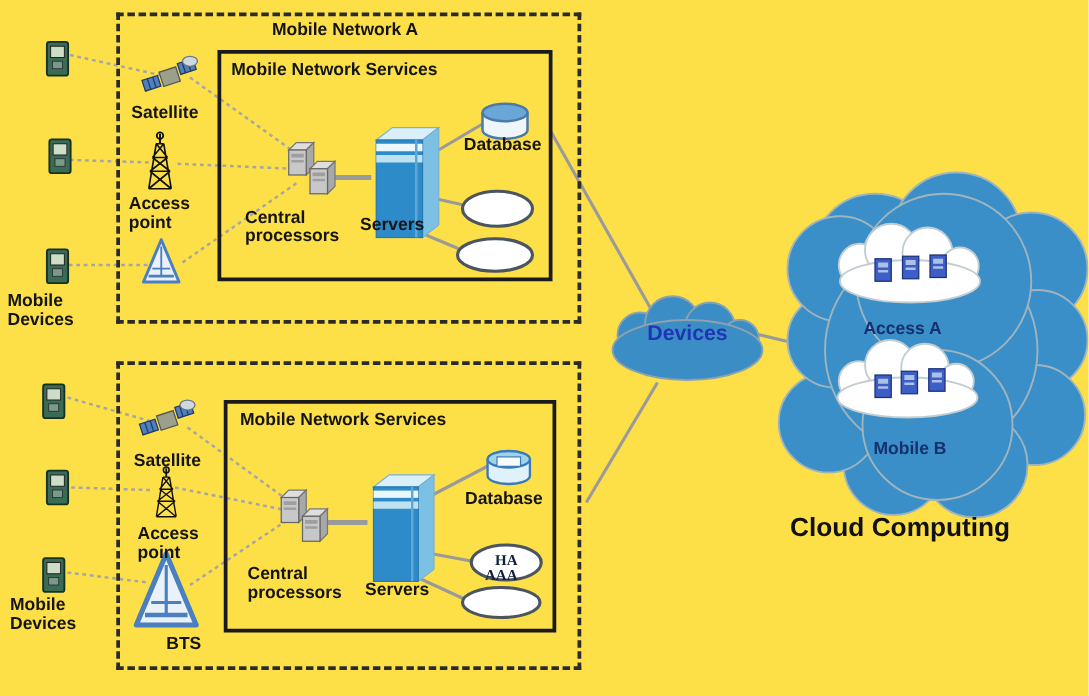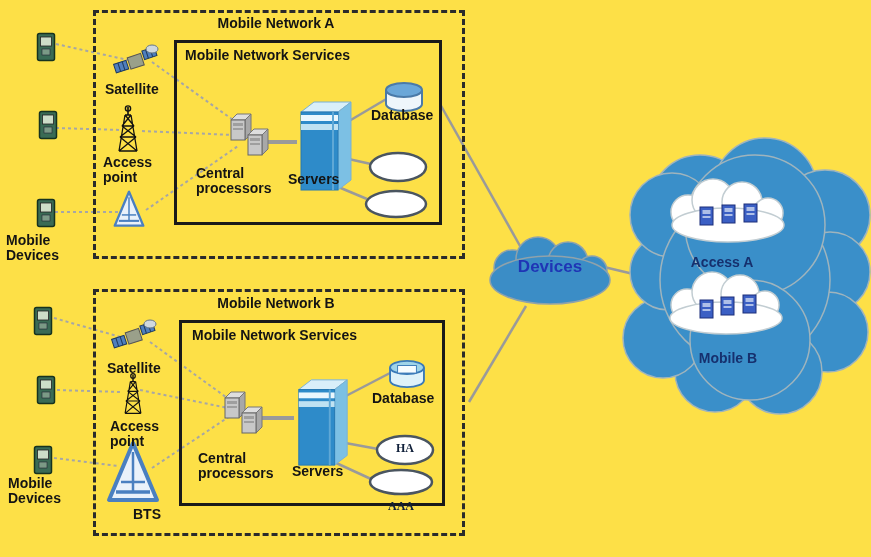--- a/index.html
+++ b/index.html
@@ -64,21 +64,20 @@
       <ellipse cx="401" cy="482" rx="31" ry="12"></ellipse>
     </g>
   </svg>
 
   <div class="dashed-box" style="left:93px;top:10px;width:366px;height:243px;z-index:2"></div>
   <div class="lbl center" style="left:93px;top:16px;width:366px;z-index:4">Mobile Network A</div>
   <div class="solid-box" style="left:174px;top:40px;width:262px;height:179px;z-index:2"></div>
   <div class="lbl" style="left:185px;top:48px;z-index:4">Mobile Network Services</div>
 
   <div class="dashed-box" style="left:93px;top:289px;width:366px;height:241px;z-index:2"></div>
-  <div class="lbl center" style="left:93px;top:296px;width:366px;z-index:4">Mobile Network B</div>
   <div class="solid-box" style="left:179px;top:320px;width:260px;height:180px;z-index:2"></div>
   <div class="lbl" style="left:192px;top:328px;z-index:4">Mobile Network Services</div>
 
   <svg class="abs" style="left:36px;top:32px;z-index:3" width="20" height="30">
     <rect x="1.5" y="1.5" width="17" height="27" rx="2" fill="#3a6b55" stroke="#16321f" stroke-width="1.5"></rect>
     <rect x="4.5" y="5" width="11" height="9" fill="#cdddc8" stroke="#222" stroke-width="0.8"></rect>
     <rect x="6" y="17" width="8" height="6" fill="#7b9a86" stroke="#223" stroke-width="0.6"></rect>
   </svg>
   <svg class="abs" style="left:38px;top:110px;z-index:3" width="20" height="30">
     <rect x="1.5" y="1.5" width="17" height="27" rx="2" fill="#3a6b55" stroke="#16321f" stroke-width="1.5"></rect>
@@ -225,21 +224,21 @@
   <div class="lbl" style="left:292px;top:464px;z-index:4">Servers</div>
 
   <svg class="abs" style="left:386px;top:358px;z-index:3" width="42" height="32" viewBox="0 0 44 34">
     <path d="M4,10 v14 a18,7 0 0 0 36,0 v-14" fill="#dff2f9" stroke="#3a7ab8" stroke-width="2"></path>
     <ellipse cx="22" cy="10" rx="18" ry="7" fill="#9fd4e8" stroke="#3a7ab8" stroke-width="2"></ellipse>
     <rect x="12" y="8" width="20" height="8" fill="#f6fcfe" stroke="#3a7ab8" stroke-width="1"></rect>
   </svg>
   <div class="lbl" style="left:372px;top:391px;z-index:4">Database</div>
 
   <div class="lbl ellipse-lbl center" style="left:377px;top:442px;width:56px;z-index:4">HA</div>
-  <div class="lbl ellipse-lbl center" style="left:370px;top:500px;width:62px;z-index:4">AAA</div>
+  <div class="lbl ellipse-lbl center" style="left:370px;top:454px;width:62px;z-index:4">AAA</div>
 
   <svg class="abs" style="left:480px;top:236px;z-index:2" width="140" height="82">
     <g fill="#3b8dc6" stroke="#8fa2ab" stroke-width="1.5">
       <circle cx="32" cy="32" r="18"></circle>
       <circle cx="58" cy="23" r="22"></circle>
       <circle cx="88" cy="26" r="20"></circle>
       <circle cx="112" cy="35" r="15"></circle>
       <ellipse cx="70" cy="44" rx="60" ry="24"></ellipse>
     </g>
   </svg>
@@ -308,14 +307,15 @@
       <g transform="translate(143,175)">
           <rect width="13" height="18" fill="#3b5fc4" stroke="#1d2f7a"></rect>
           <rect x="2.5" y="3" width="8" height="4" fill="#aebfe8"></rect>
           <rect x="2.5" y="9" width="8" height="2" fill="#aebfe8"></rect>
         </g>
     </g>
   </svg>
 
   <div class="lbl navy center" style="left:682px;top:255px;width:80px;z-index:4">Access A</div>
   <div class="lbl navy center" style="left:688px;top:351px;width:80px;z-index:4">Mobile B</div>
+  <div class="lbl caption-lbl" style="left:632px;top:412px;z-index:4">Cloud Computing</div>
 
 </div>
 
 </body></html>

